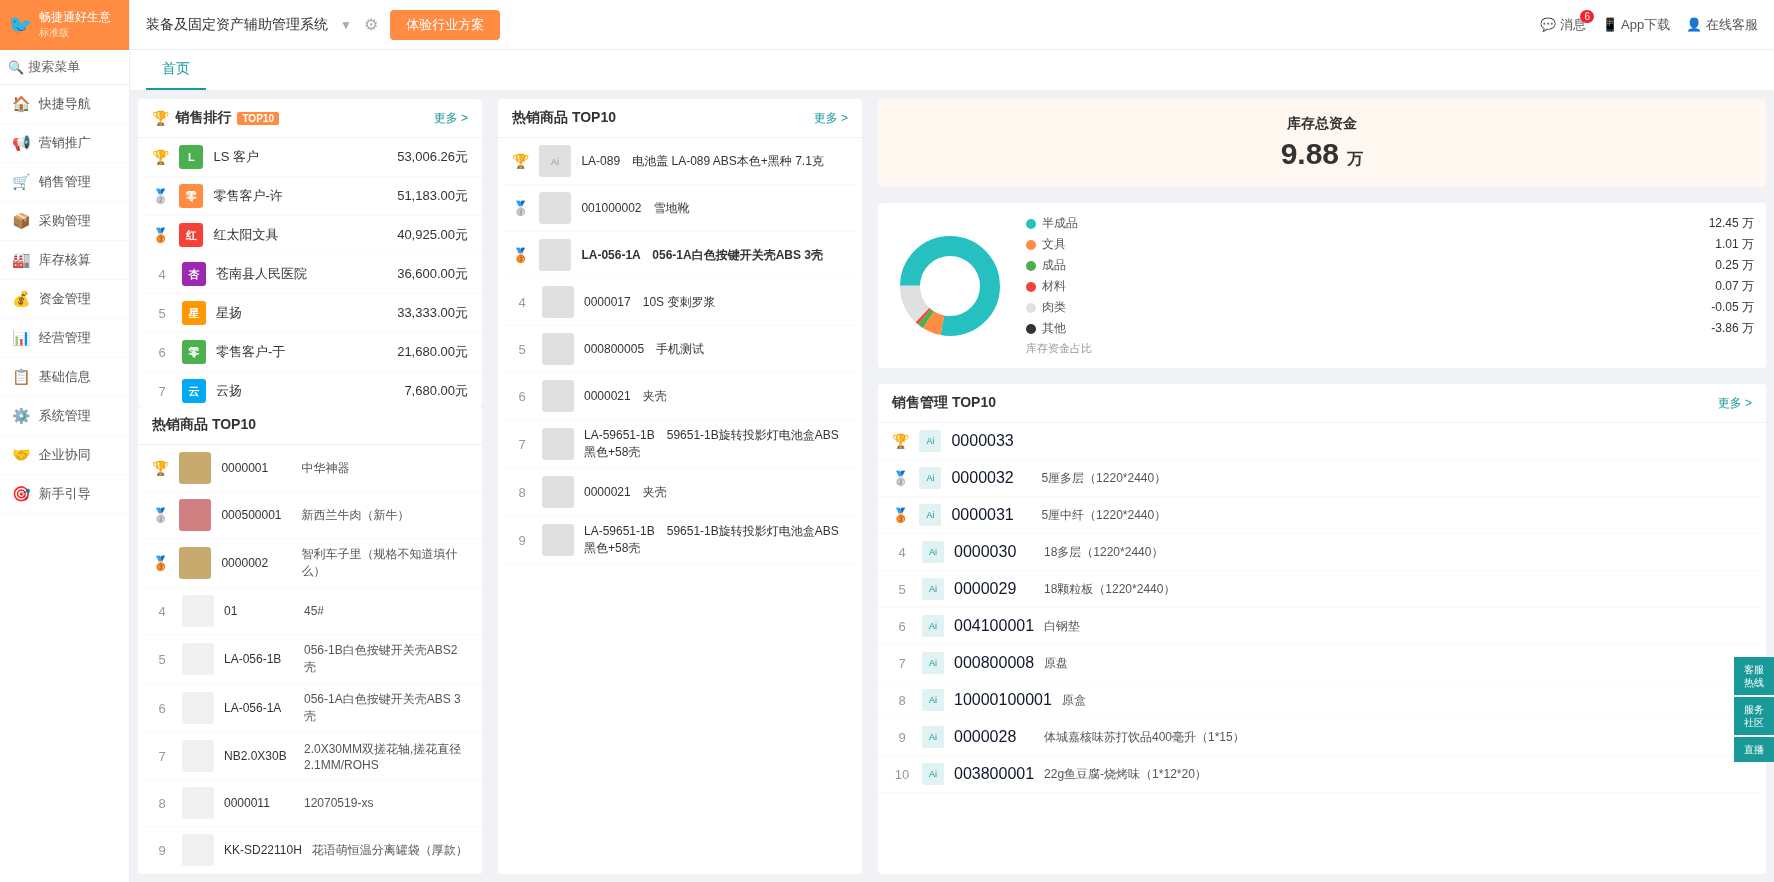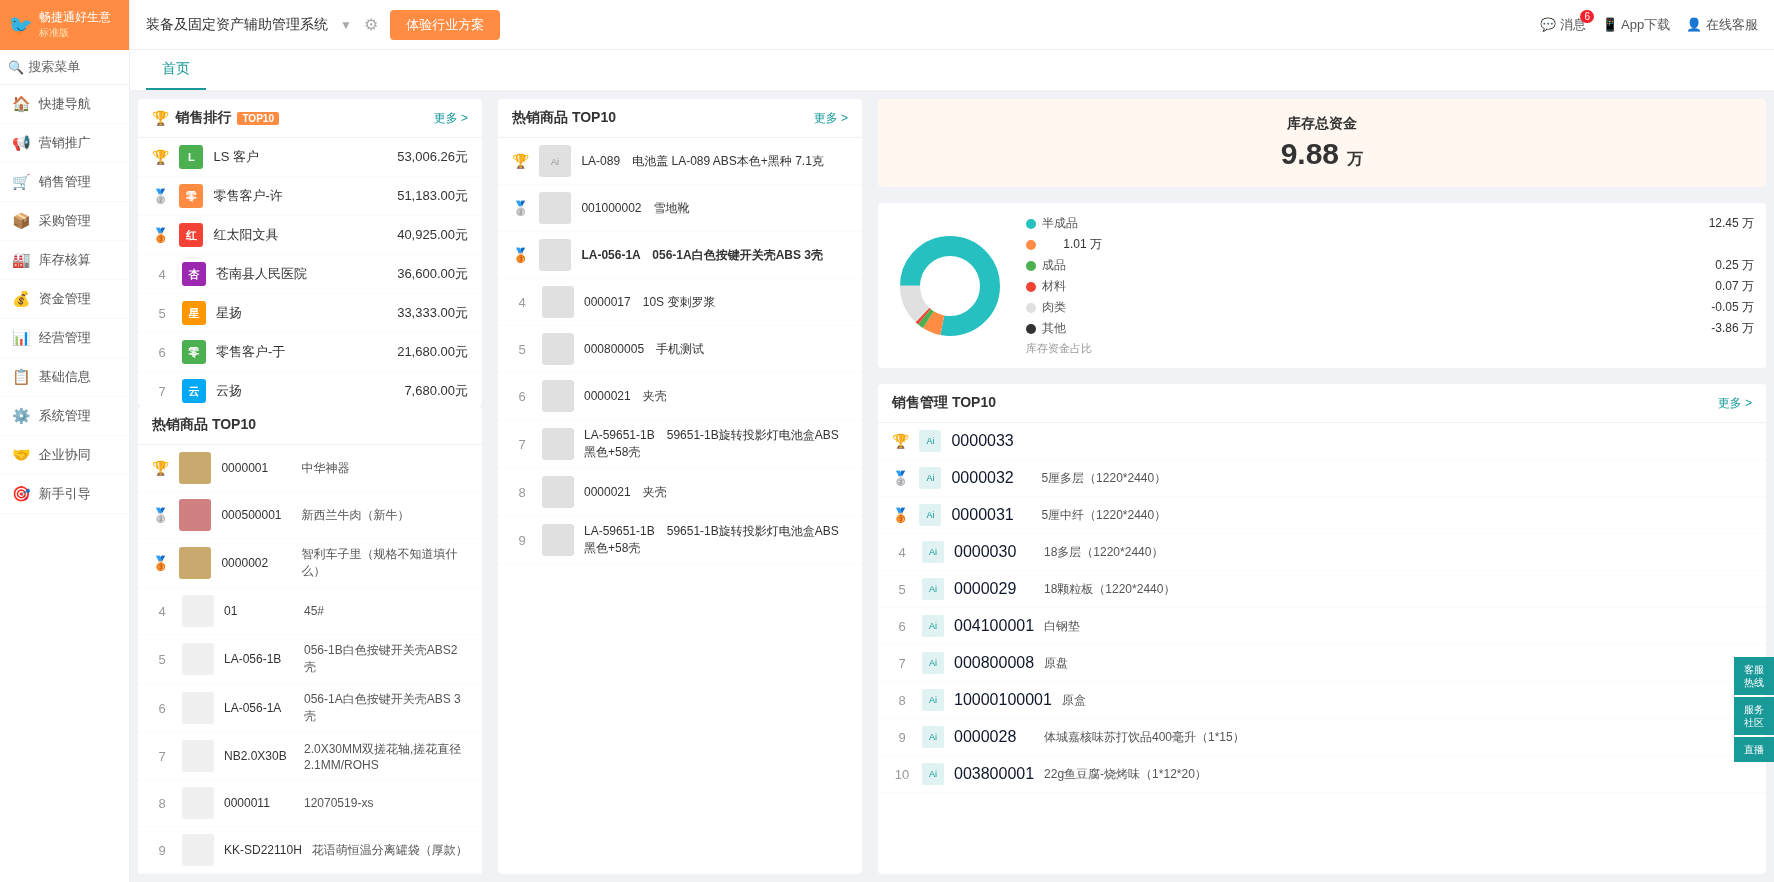--- a/index.html
+++ b/index.html
@@ -445,20 +445,21 @@
             </svg>
           </div>
           <div class="chart-legend">
             <div class="legend-item">
               <span class="legend-dot" style="background:#26c0c0;"></span>
               <span class="legend-label">半成品</span>
               <span class="legend-value">12.45 万</span>
             </div>
             <div class="legend-item">
               <span class="legend-dot" style="background:#ff8c42;"></span>
+              <span class="legend-label">文具</span>
               <span class="legend-value">1.01 万</span>
             </div>
             <div class="legend-item">
               <span class="legend-dot" style="background:#4CAF50;"></span>
               <span class="legend-label">成品</span>
               <span class="legend-value">0.25 万</span>
             </div>
             <div class="legend-item">
               <span class="legend-dot" style="background:#f44336;"></span>
               <span class="legend-label">材料</span>

